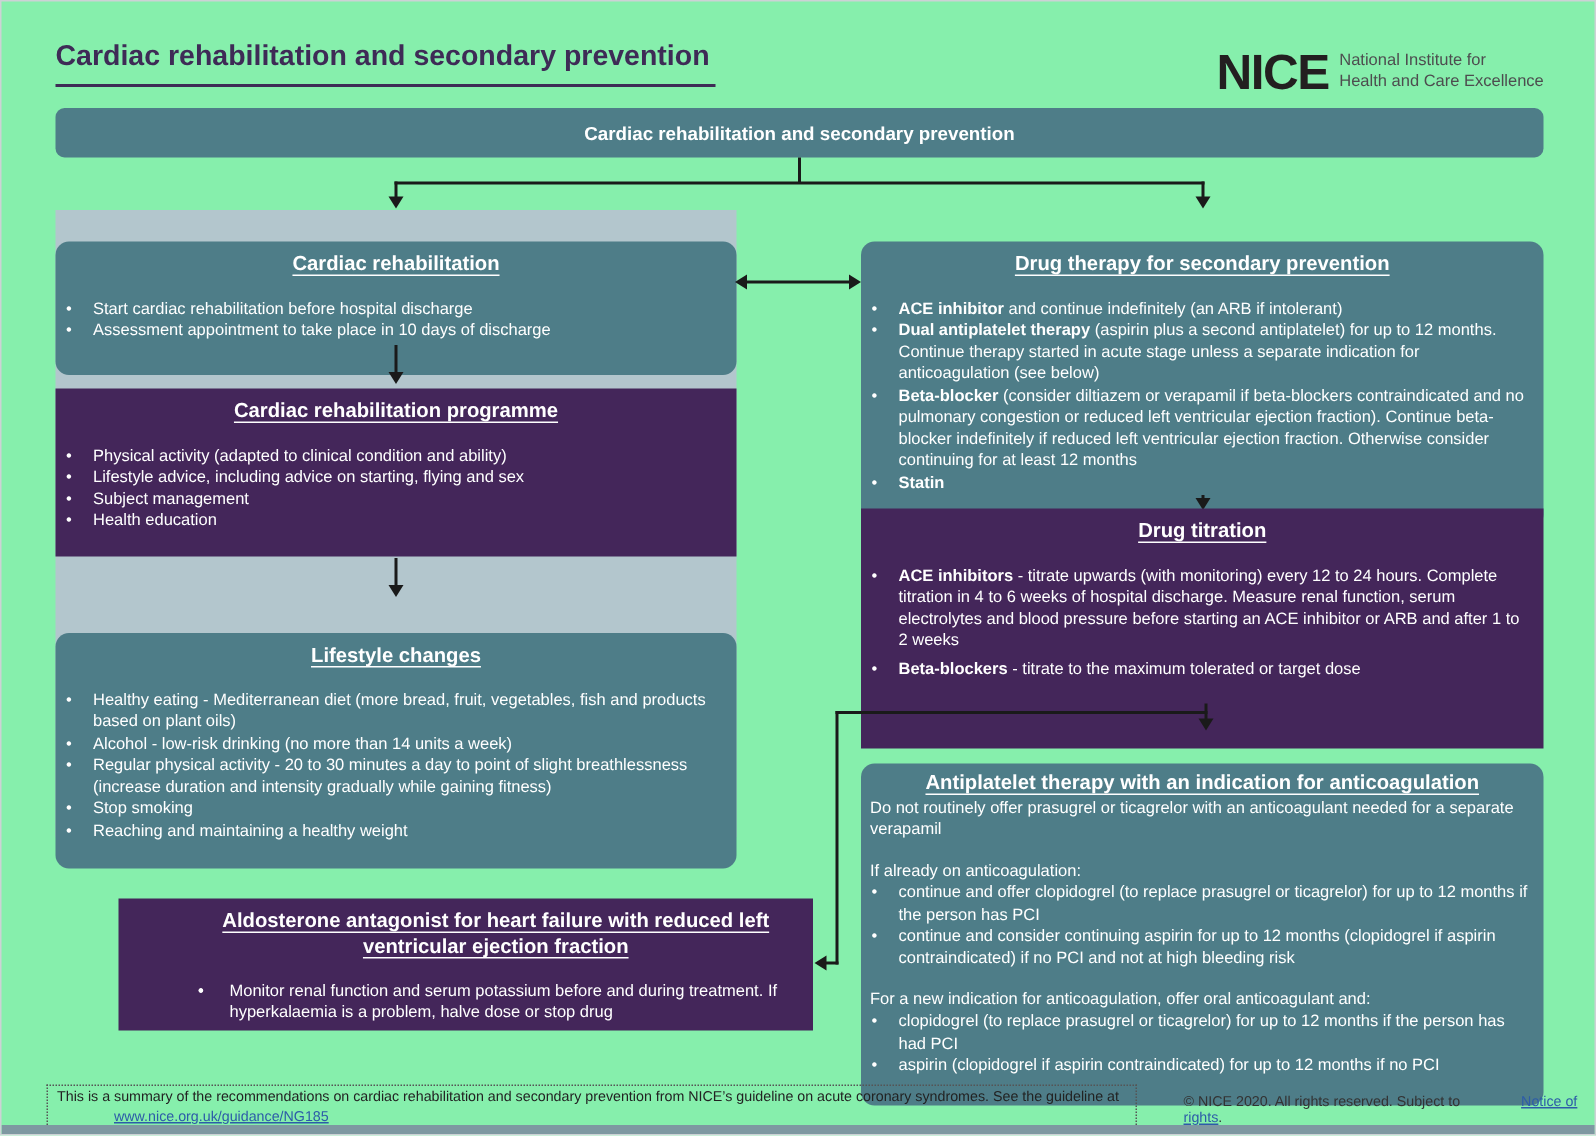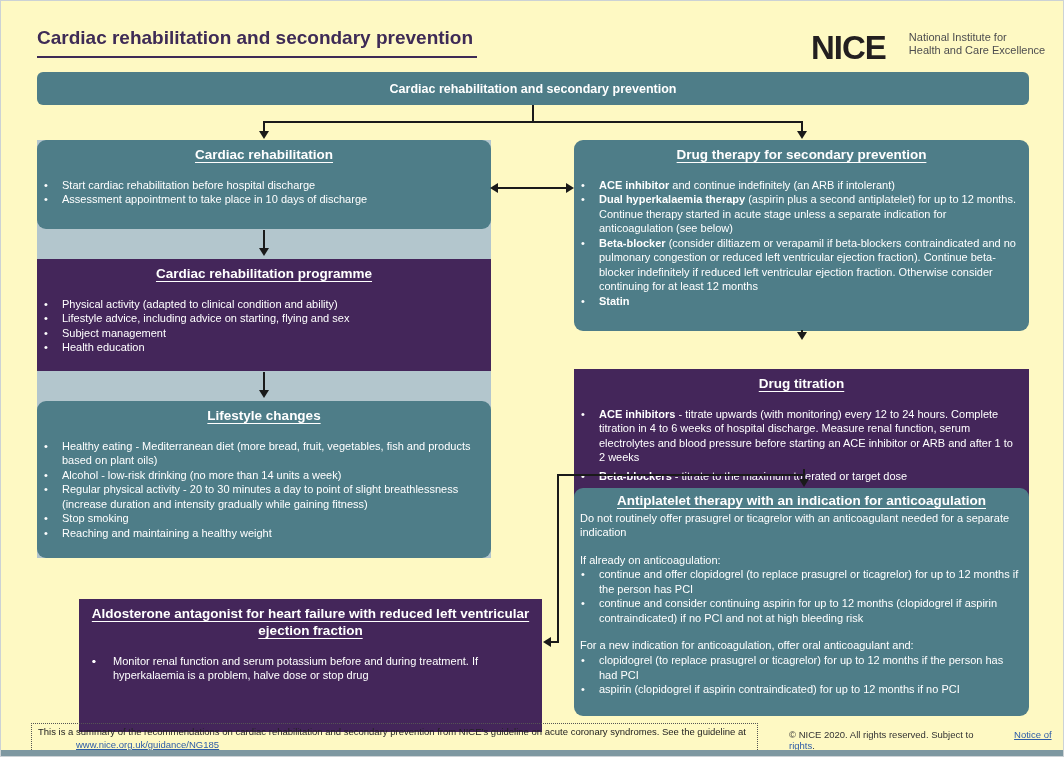--- a/index.html
+++ b/index.html
@@ -1,52 +1,52 @@
 <!DOCTYPE html>
 <html style="--teal: #4e7d88; --purple: #44265a; --light: #b3c6cd; --titlePurple: #3e2b56; --link: #2d5ca8; --strip: #7e98a1;"><head>
 <meta charset="utf-8">
 <style>
   :root{
     --teal:#4e7d88; --purple:#44265a; --light:#b3c6cd;
     --titlePurple:#3e2b56; --ink:#1a1a1a; --link:#2d5ca8; --strip:#7e98a1;
   }
   html,body{margin:0;padding:0;background:#fff;}
   .page{
-    position:relative;width:1064px;height:757px;background:#fef9c3;
+    position:relative;width:1064px;height:757px;background:#86efac;
     border:1px solid #ccd2d5;box-sizing:border-box;overflow:hidden;
     font-family:"Liberation Sans",sans-serif;color:var(--ink);
   }
   
   .title{
     position:absolute;left:36px;top:26px;margin:0;
     font-size:19px;font-weight:700;color:var(--titlePurple);
     border-bottom:2px solid var(--titlePurple);padding-bottom:7px;padding-right:4px;
     width:fit-content;
   }
-  .logo{position:absolute;left:810px;top:30px;display:flex;gap:16px;}
+  .logo{position:absolute;left:810px;top:30px;display:flex;align-items:center;}
   .logo-word{font-size:33px;font-weight:800;color:#231f20;letter-spacing:-1px;line-height:1;}
   .logo-tag{margin-left:7px;font-size:11px;color:#4d4d4f;line-height:1.2;}
   
   .banner{
     position:absolute;left:36px;top:71px;width:992px;height:33px;
     background:var(--teal);border-radius:6px;color:#fff;
     display:flex;align-items:center;justify-content:center;
     font-size:12.5px;font-weight:700;
   }
   
   .hline{position:absolute;height:2px;background:var(--ink);}
   .vline{position:absolute;width:2px;background:var(--ink);}
   .tri{position:absolute;width:0;height:0;}
   .tri-down{border-left:5px solid transparent;border-right:5px solid transparent;border-top:8px solid var(--ink);}
   .tri-left{border-top:5px solid transparent;border-bottom:5px solid transparent;border-right:8px solid var(--ink);}
   .tri-right{border-top:5px solid transparent;border-bottom:5px solid transparent;border-left:8px solid var(--ink);}
   
   .col-backing{position:absolute;left:36px;top:139px;width:454px;height:418px;background:var(--light);}
   .box{position:absolute;color:#fff;box-sizing:border-box;overflow:hidden;}
-  .teal{background:var(--teal);border-radius:9px;}
+  .teal{background:var(--teal);border-radius:9px;margin-top:21px;}
   .purple{background:var(--purple);}
   .box h2{
     margin:7px 10px 14px;font-size:13.5px;font-weight:600;text-align:center;
     text-decoration:underline;text-underline-offset:3px;line-height:1.25;
   }
   .box.tight h2{margin:5px 8px 1px;text-decoration:underline;}
   .blist{position:relative;}
   .li{position:relative;padding-left:25px;padding-right:8px;font-size:11px;line-height:1.32;}
   .li .blt{position:absolute;left:7px;top:0;}
   .wide .li{padding-left:34px;}
@@ -126,62 +126,62 @@
   </div>
 
   <div class="hline" style="left:496px;top:186px;width:72px;"></div>
   <div class="tri tri-left" style="left:489px;top:182px;"></div>
   <div class="tri tri-right" style="left:565px;top:182px;"></div>
 
   <div class="box teal" style="left:573px;top:139px;width:455px;height:191px;">
     <h2>Drug therapy for secondary prevention</h2>
     <div class="blist">
         <div class="li"><span class="blt">•</span><span class="txt"><b>ACE inhibitor</b> and continue indefinitely (an ARB if intolerant)</span></div>
-        <div class="li"><span class="blt">•</span><span class="txt"><b>Dual hyperkalaemia therapy</b> (aspirin plus a second antiplatelet) for up to 12 months. Continue therapy started in acute stage unless a separate indication for anticoagulation (see below)</span></div>
+        <div class="li"><span class="blt">•</span><span class="txt"><b>Dual antiplatelet therapy</b> (aspirin plus a second antiplatelet) for up to 12 months. Continue therapy started in acute stage unless a separate indication for anticoagulation (see below)</span></div>
         <div class="li"><span class="blt">•</span><span class="txt"><b>Beta-blocker</b> (consider diltiazem or verapamil if beta-blockers contraindicated and no pulmonary congestion or reduced left ventricular ejection fraction). Continue beta-blocker indefinitely if reduced left ventricular ejection fraction. Otherwise consider continuing for at least 12 months</span></div>
         <div class="li"><span class="blt">•</span><span class="txt"><b>Statin</b></span></div>
       </div>
   </div>
 
   <div class="vline" style="left:800px;top:329px;height:4px;"></div>
   <div class="tri tri-down" style="left:796px;top:331px;"></div>
 
-  <div class="box purple gapped" style="left:573px;top:338px;width:455px;height:130px;margin-top:30px;">
+  <div class="box purple gapped" style="left:573px;top:338px;width:455px;height:160px;">
     <h2>Drug titration</h2>
     <div class="blist gapped">
         <div class="li"><span class="blt">•</span><span class="txt"><b>ACE inhibitors</b> - titrate upwards (with monitoring) every 12 to 24 hours. Complete titration in 4 to 6 weeks of hospital discharge. Measure renal function, serum electrolytes and blood pressure before starting an ACE inhibitor or ARB and after 1 to 2 weeks</span></div>
         <div class="li"><span class="blt">•</span><span class="txt"><b>Beta-blockers</b> - titrate to the maximum tolerated or target dose</span></div>
       </div>
   </div>
 
   <div class="vline" style="left:802px;top:468px;height:12px;"></div>
   <div class="tri tri-down" style="left:798px;top:478px;"></div>
   <div class="hline" style="left:556px;top:473px;width:248px;"></div>
   <div class="vline" style="left:556px;top:473px;height:169px;"></div>
   <div class="hline" style="left:549px;top:640px;width:9px;"></div>
   <div class="tri tri-left" style="left:542px;top:636px;"></div>
 
   <div class="box teal tight" style="left:573px;top:487px;width:455px;height:228px;">
     <h2>Antiplatelet therapy with an indication for anticoagulation</h2>
-    <p class="para">Do not routinely offer prasugrel or ticagrelor with an anticoagulant needed for a separate indication</p>
+    <p class="para">Do not routinely offer prasugrel or ticagrelor with an anticoagulant needed for a separate verapamil</p>
     <div class="spacer"></div>
     <p class="para">If already on anticoagulation:</p>
     <div class="blist">
         <div class="li"><span class="blt">•</span><span class="txt">continue and offer clopidogrel (to replace prasugrel or ticagrelor) for up to 12 months if the person has PCI</span></div>
         <div class="li"><span class="blt">•</span><span class="txt">continue and consider continuing aspirin for up to 12 months (clopidogrel if aspirin contraindicated) if no PCI and not at high bleeding risk</span></div>
       </div>
     <div class="spacer"></div>
     <p class="para">For a new indication for anticoagulation, offer oral anticoagulant and:</p>
     <div class="blist">
         <div class="li"><span class="blt">•</span><span class="txt">clopidogrel (to replace prasugrel or ticagrelor) for up to 12 months if the person has had PCI</span></div>
         <div class="li"><span class="blt">•</span><span class="txt">aspirin (clopidogrel if aspirin contraindicated) for up to 12 months if no PCI</span></div>
       </div>
   </div>
 
-  <div class="box purple" style="left:78px;top:598px;width:463px;height:133px;">
+  <div class="box purple" style="left:78px;top:598px;width:463px;height:88px;padding-left:40px;">
     <h2>Aldosterone antagonist for heart failure with reduced left ventricular ejection fraction</h2>
     <div class="blist wide">
         <div class="li"><span class="blt">•</span></div>
         <div class="li"><span class="blt">•</span><span class="txt">Monitor renal function and serum potassium before and during treatment. If hyperkalaemia is a problem, halve dose or stop drug</span></div>
       </div>
   </div>
 
   <div class="foot-box">
     <span>This is a summary of the recommendations on cardiac rehabilitation and secondary prevention from NICE’s guideline on acute coronary syndromes. See the guideline at </span><a><span>www.nice.org.uk/</span><span>guidance/NG185</span></a>
   </div>

